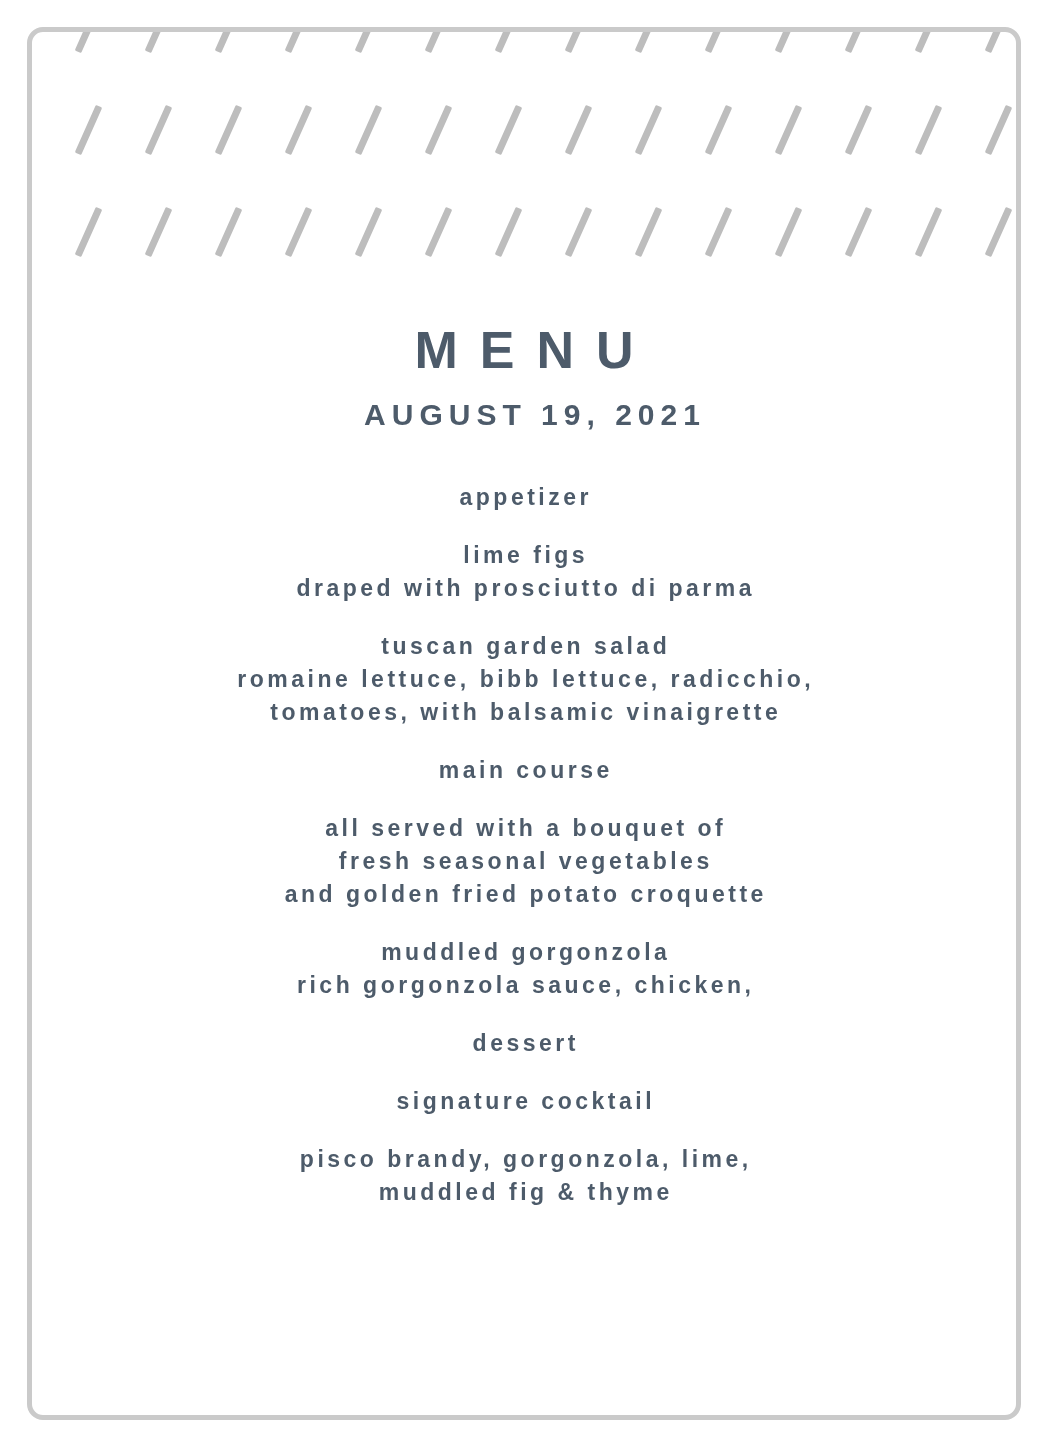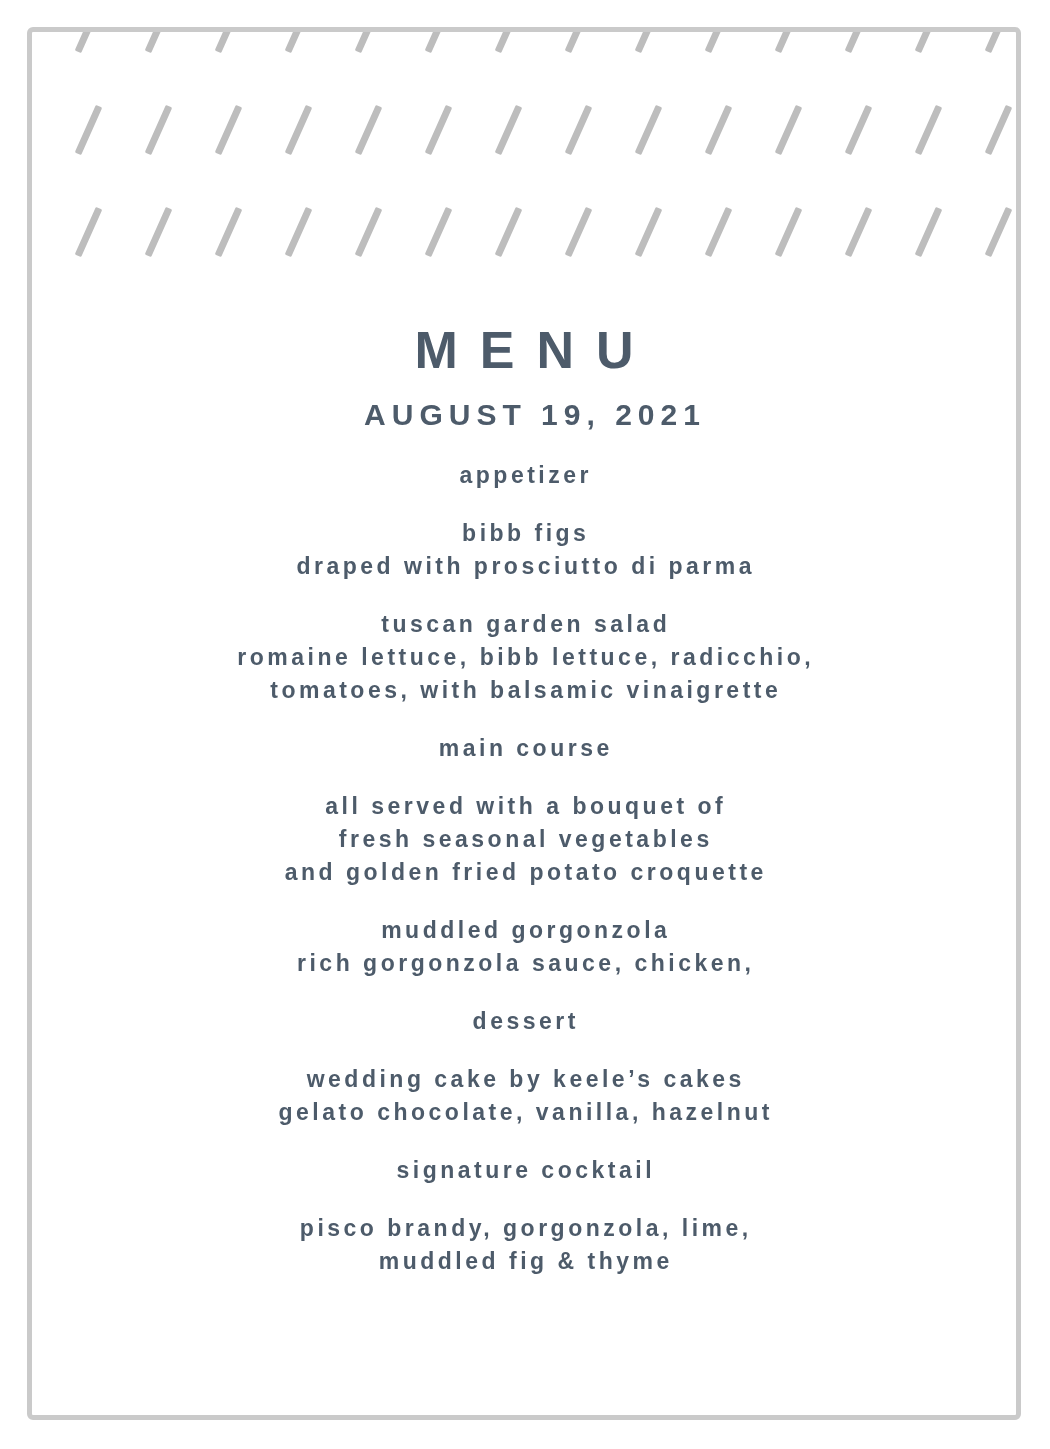--- a/index.html
+++ b/index.html
@@ -14,21 +14,21 @@
     font-family:"Liberation Sans","DejaVu Sans",sans-serif;
     color:var(--text);
     position:relative;
   }
   .card{
     position:absolute;
     left:27px; top:27px;
     width:994px; height:1393px;
     background:var(--background);
     border:5px solid var(--border);
-    border-radius:6px;
+    border-radius:16px;
     overflow:hidden;
   }
   .pattern{
     position:absolute;
     left:0; top:0; right:0; height:260px;
     pointer-events:none;
   }
   .pattern .slash{
     position:absolute;
     width:7px; height:52px;
@@ -48,21 +48,21 @@
   .date{
     margin-top:22px;
     font-size:30px;
     font-weight:700;
     line-height:28px;
     letter-spacing:6px;
     padding-left:22px;
     text-align:center;
   }
   .menu-body{
-    margin-top:30px;
+    margin-top:52px;
     text-align:center;
     font-size:23px;
     font-weight:700;
     letter-spacing:3.5px;
     padding-left:3.5px;
   }
   .block{margin:25px 0;}
   .line, .heading{line-height:33px;}
   .heading{font-size:23px;font-weight:700;}
 </style>
@@ -119,21 +119,21 @@
     </div>
 
   <h1 class="title">MENU</h1>
   <div class="date">AUGUST 19, 2021</div>
 
   <div class="menu-body">
 
     <section>
       <h2 class="block heading">appetizer</h2>
       <div class="block">
-        <div class="line">bibb figs</div>
+        <div class="line">lime figs</div>
         <div class="line">draped with prosciutto di parma</div>
       </div>
       <div class="block">
         <div class="line">tuscan garden salad</div>
         <div class="line">romaine lettuce, bibb lettuce, radicchio,</div>
         <div class="line">tomatoes, with balsamic vinaigrette</div>
       </div>
     </section>
 
     <section>
@@ -144,24 +144,20 @@
         <div class="line">and golden fried potato croquette</div>
       </div>
       <div class="block">
         <div class="line">muddled gorgonzola</div>
         <div class="line">rich gorgonzola sauce, chicken,</div>
       </div>
     </section>
 
     <section>
       <h2 class="block heading">dessert</h2>
-      <div class="block">
-        <div class="line">wedding cake by keele’s cakes</div>
-        <div class="line">gelato chocolate, vanilla, hazelnut</div>
-      </div>
     </section>
 
     <section>
       <h2 class="block heading">signature cocktail</h2>
       <div class="block">
         <div class="line">pisco brandy, gorgonzola, lime,</div>
         <div class="line">muddled fig &amp; thyme</div>
       </div>
     </section>
 

